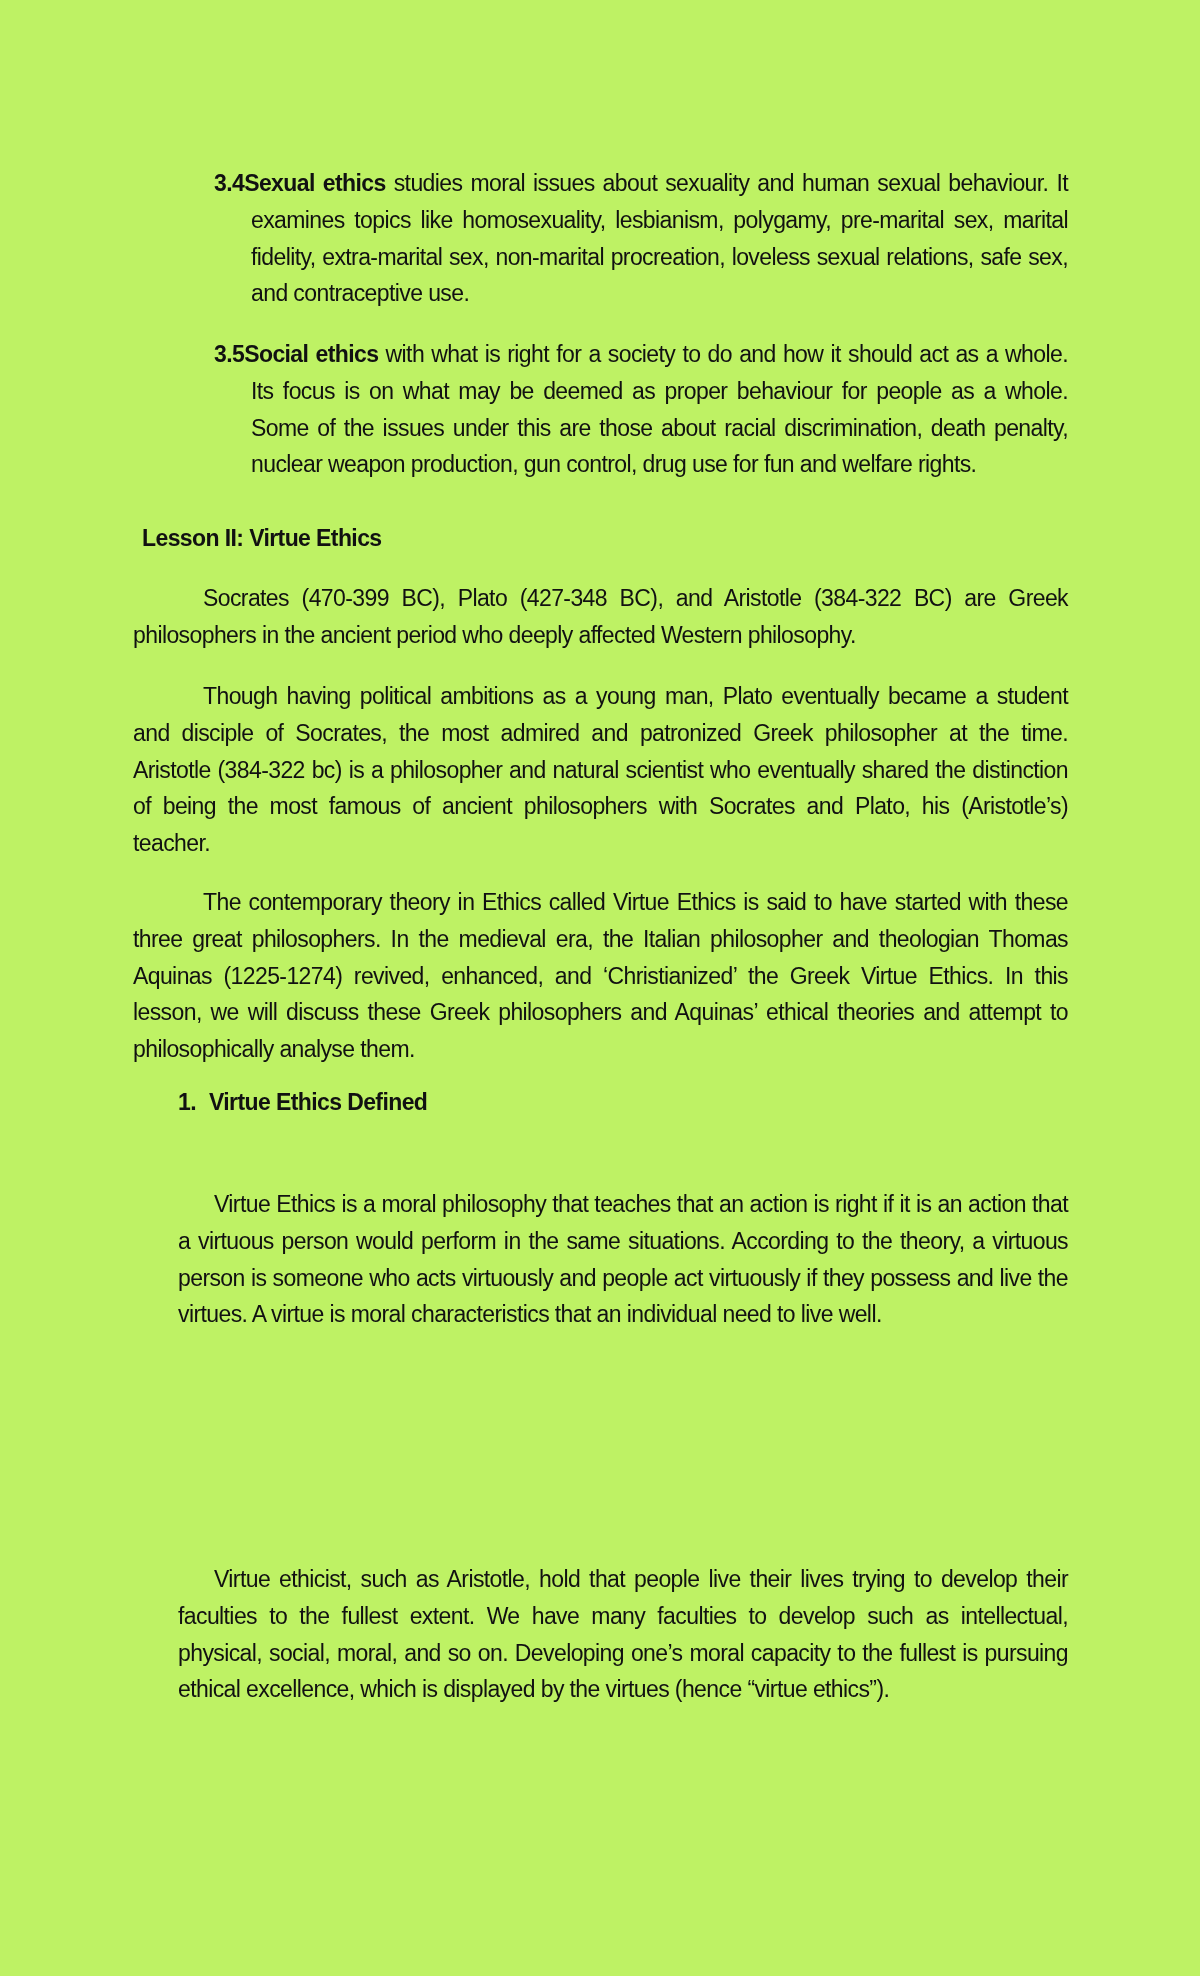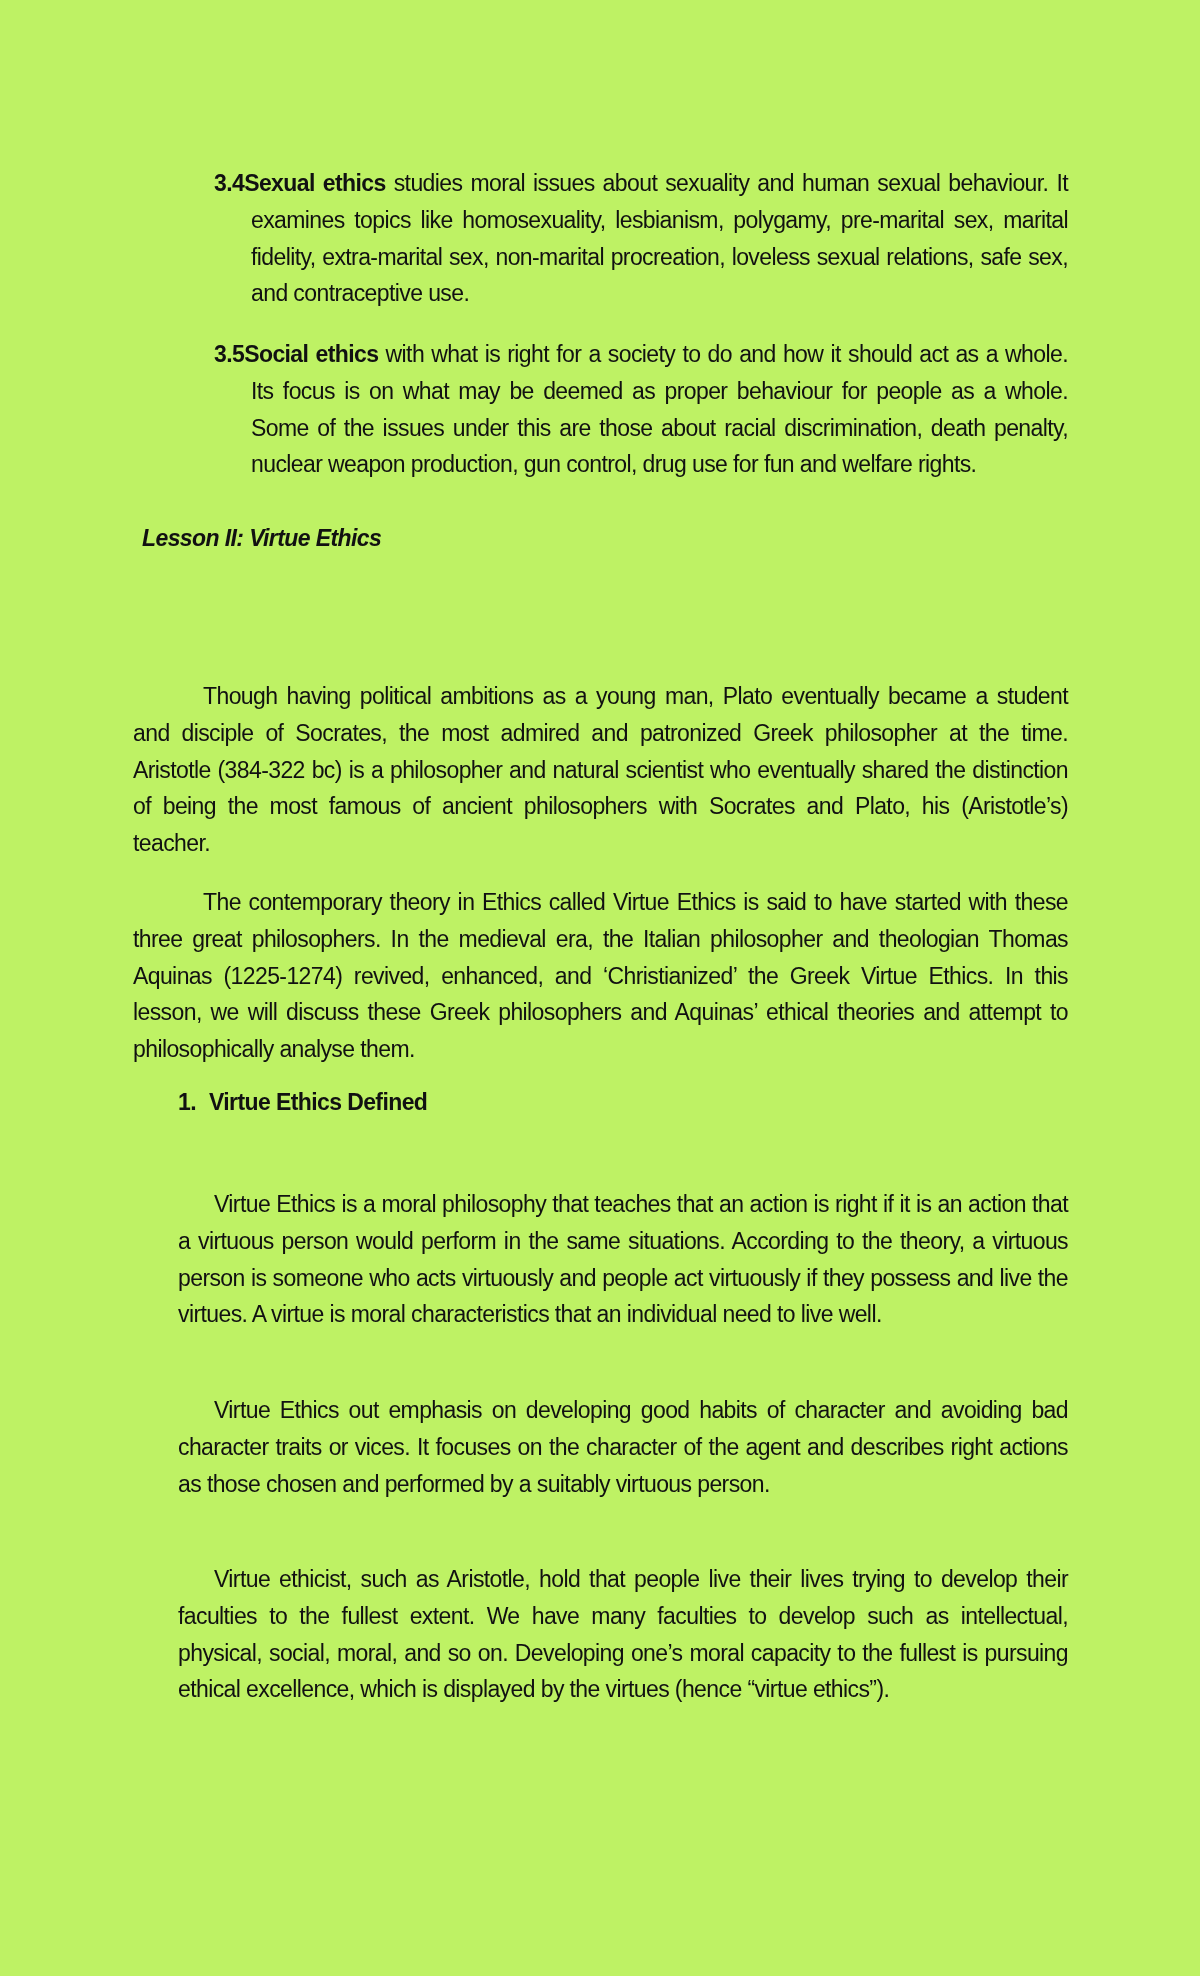--- a/index.html
+++ b/index.html
@@ -56,28 +56,28 @@
   </style>
 </head>
 <body>
 
 <div class="page">
 
   <p class="numbered" style="top:142px;"><span class="bold">3.4</span><span class="bold">Sexual ethics</span><span> studies moral issues about sexuality and human sexual behaviour. It examines topics like homosexuality, lesbianism, polygamy, pre-marital sex, marital fidelity, extra-marital sex, non-marital procreation, loveless sexual relations, safe sex, and contraceptive use.</span></p>
 
   <p class="numbered" style="top:313px;"><span class="bold">3.5</span><span class="bold">Social ethics</span><span> with what is right for a society to do and how it should act as a whole. Its focus is on what may be deemed as proper behaviour for people as a whole. Some of the issues under this are those about racial discrimination, death penalty, nuclear weapon production, gun control, drug use for fun and welfare rights.</span></p>
 
-  <div class="heading" style="left:142px; top:520px;font-style:italic;">Lesson II: Virtue Ethics</div>
+  <div class="heading" style="left:142px; top:520px;">Lesson II: Virtue Ethics</div>
 
+  <p class="para indent-lg" style="left:133px; top:580px; width:935px;">Socrates (470-399 BC), Plato (427-348 BC), and Aristotle (384-322 BC) are Greek philosophers in the ancient period who deeply affected Western philosophy.</p>
 
   <p class="para indent-lg" style="left:133px; top:678px; width:935px;">Though having political ambitions as a young man, Plato eventually became a student and disciple of Socrates, the most admired and patronized Greek philosopher at the time. Aristotle (384-322 bc) is a philosopher and natural scientist who eventually shared the distinction of being the most famous of ancient philosophers with Socrates and Plato, his (Aristotle’s) teacher.</p>
 
   <p class="para indent-lg" style="left:133px; top:884px; width:935px;">The contemporary theory in Ethics called Virtue Ethics is said to have started with these three great philosophers. In the medieval era, the Italian philosopher and theologian Thomas Aquinas (1225-1274) revived, enhanced, and ‘Christianized’ the Greek Virtue Ethics. In this lesson, we will discuss these Greek philosophers and Aquinas’ ethical theories and attempt to philosophically analyse them.</p>
 
   <div class="heading" style="left:178px; top:1084px;"><span>1.</span><span style="display:inline-block; width:13px;"></span><span>Virtue Ethics Defined</span></div>
 
   <p class="para indent-sm" style="left:178px; top:1186px; width:890px;">Virtue Ethics is a moral philosophy that teaches that an action is right if it is an action that a virtuous person would perform in the same situations. According to the theory, a virtuous person is someone who acts virtuously and people act virtuously if they possess and live the virtues. A virtue is moral characteristics that an individual need to live well.</p>
 
-  <p class="para indent-sm" style="left:178px; top:1392px; width:890px;">Virtue Ethics out emphasis on developing good habits of character and avoiding bad character traits or vices. It focuses on the character of the agent and describes right actions as those chosen and performed by a suitably virtuous person.</p>
 
   <p class="para indent-sm" style="left:178px; top:1561px; width:890px;">Virtue ethicist, such as Aristotle, hold that people live their lives trying to develop their faculties to the fullest extent. We have many faculties to develop such as intellectual, physical, social, moral, and so on. Developing one’s moral capacity to the fullest is pursuing ethical excellence, which is displayed by the virtues (hence “virtue ethics”).</p>
 
 </div>
 
 </body></html>

